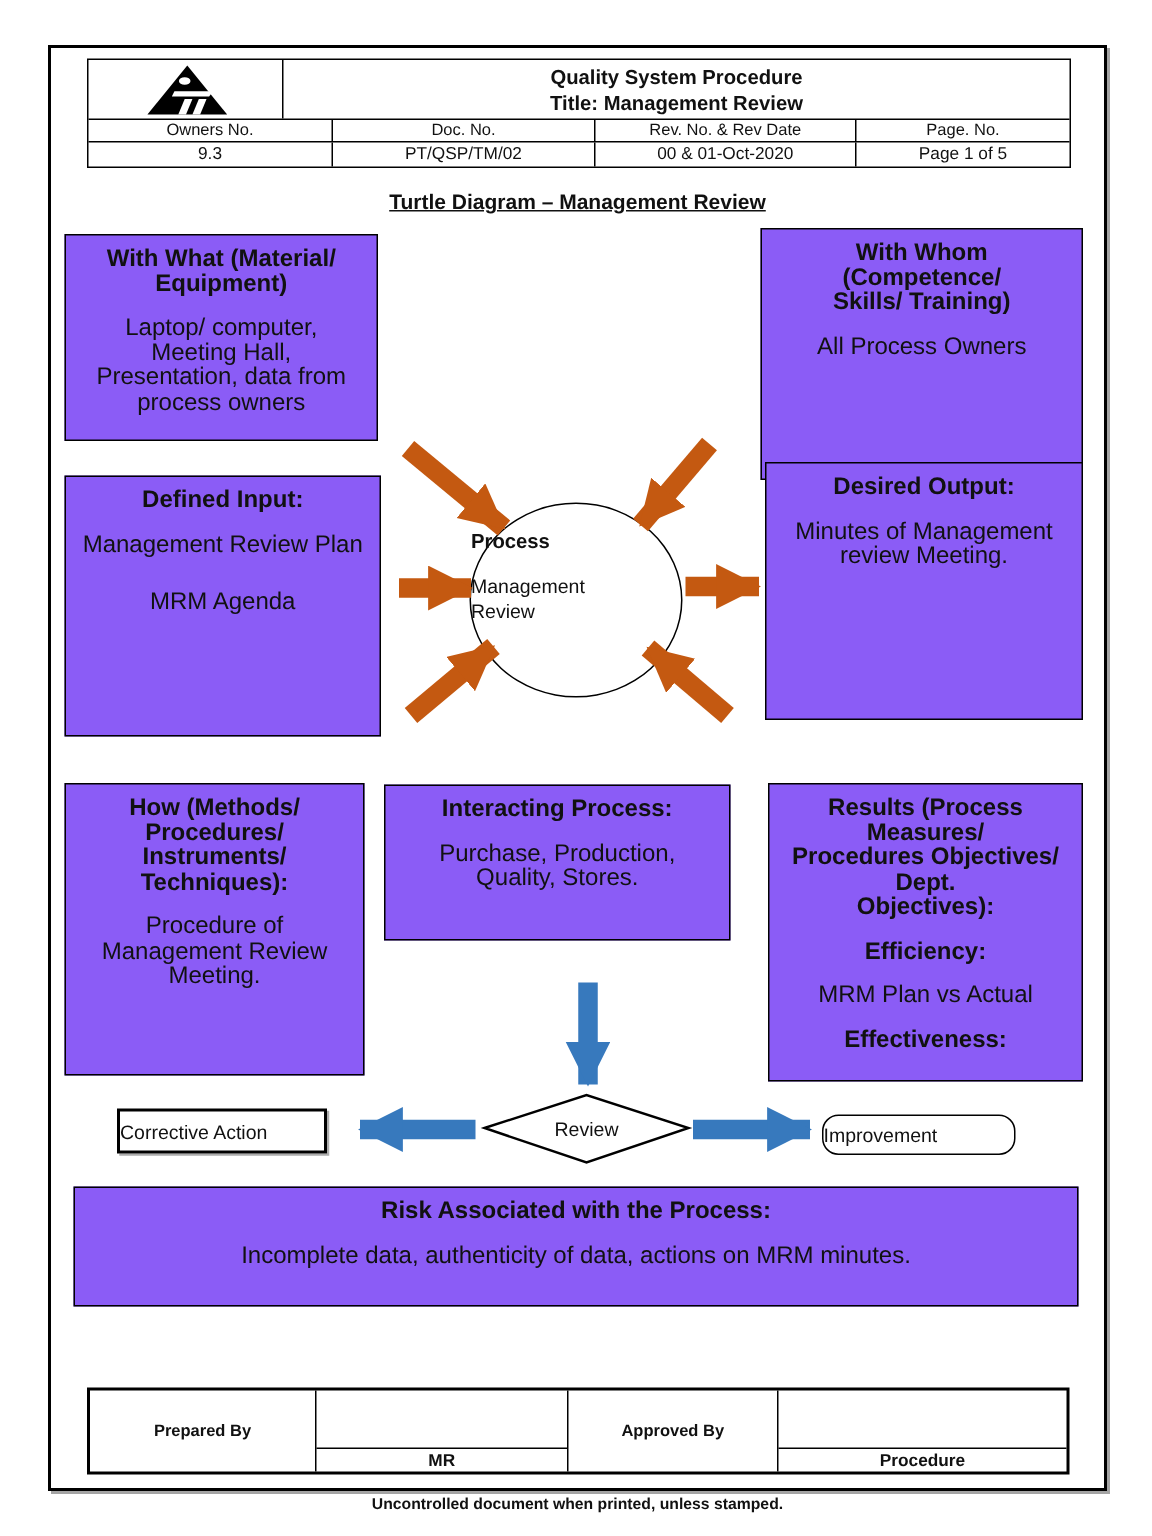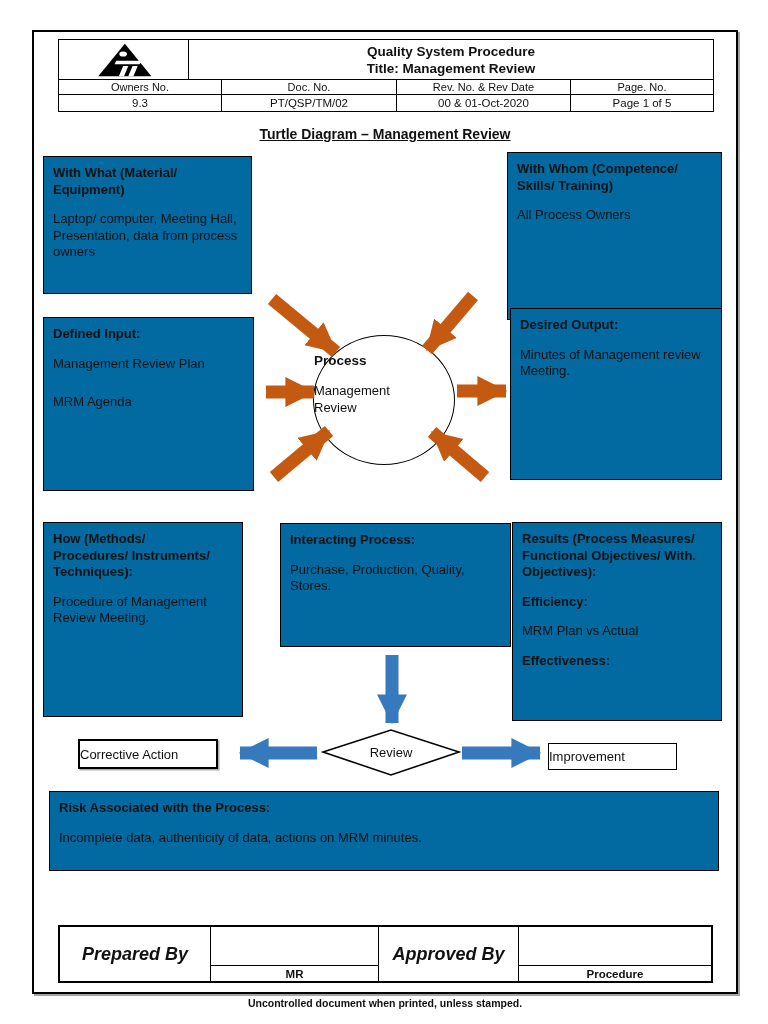--- a/index.html
+++ b/index.html
@@ -12,22 +12,22 @@
   .hrow{display:flex;box-sizing:border-box;}
   .hcell{box-sizing:border-box;display:flex;align-items:center;justify-content:center;
          text-align:center;}
   .htable{left:58px;top:39px;width:656px;border:1.8px solid #000;background:#fff;}
   .trow{border-top:1.8px solid #000;}
   .vline{border-left:1.8px solid #000;}
   .htitle{font-weight:700;font-size:13.5px;line-height:17px;}
   .hlabel{font-size:11px;line-height:13px;}
   .hval{font-size:11.5px;line-height:13px;}
   
-  .box{border:1.6px solid #000;background:#0369a1;padding:8px 9px;font-size:13px;
-       line-height:16.5px;}
+  .box{border:1.6px solid #000;background:#8b5cf6;padding:8px 9px;font-size:16px;
+       line-height:16.5px;text-align:center;}
   .h{font-weight:700;}
   .mt1{margin-top:13px;}
   .mt2{margin-top:22px;}
   .doc-title{left:32px;top:126px;width:706px;text-align:center;font-weight:700;
              font-size:14px;text-decoration:underline;}
   .circle{left:313px;top:335px;width:142px;height:130px;border:1.6px solid #000;
           border-radius:50%;background:#fff;display:flex;flex-direction:column;
           align-items:flex-start;text-align:center;padding-top:16px;font-size:13px;
           line-height:17px;}
   .circle .h{font-size:13.5px;}
@@ -35,21 +35,21 @@
            justify-content:flex-start;font-size:13px;}
   .corr{border-width:2px;box-shadow:1.5px 1.5px 0 rgba(90,90,90,.5);}
   .overlay{left:0;top:0;width:768px;height:1024px;pointer-events:none;}
   .ar-o{stroke:#C45911;stroke-width:13;}
   .ar-b{stroke:#3779BD;stroke-width:13;}
   .diamond-label{left:323px;top:730px;width:136px;height:45px;display:flex;
                  align-items:center;justify-content:center;font-size:13px;}
   
   .ftable{left:58px;top:925px;width:655px;height:58px;border:2px solid #000;background:#fff;}
   .fcell{position:absolute;box-sizing:border-box;top:0;height:100%;}
-  .fmain{display:flex;align-items:center;justify-content:center;font-weight:700;font-size:18px;font-style:italic;}
+  .fmain{display:flex;align-items:center;justify-content:center;font-weight:700;font-size:11px;}
   .fsub{position:absolute;left:0;right:0;bottom:0;height:15px;border-top:1.6px solid #000;
         display:flex;align-items:center;justify-content:center;font-weight:700;font-size:11.5px;}
   .caption{left:32px;top:997px;width:706px;text-align:center;font-weight:700;font-size:10.5px;}
 </style>
 </head>
 <body>
 
 <div class="canvas">
 
   <div class="abs frame"></div>
@@ -115,38 +115,38 @@
     <div>Review</div>
   </div>
 
   <div class="abs box" style="left:43px;top:522px;width:200px;height:195px;">
     <div class="h">How (Methods/</div>
     <div class="h">Procedures/ Instruments/</div>
     <div class="h">Techniques):</div>
     <div class="mt1">Procedure of Management Review Meeting.</div>
   </div>
 
-  <div class="abs box" style="left:280px;top:523px;width:231px;height:124px;">
+  <div class="abs box" style="left:256px;top:523px;width:231px;height:104px;">
     <div class="h">Interacting Process:</div>
     <div class="mt1">Purchase, Production, Quality, Stores.</div>
   </div>
 
   <div class="abs box" style="left:512px;top:522px;width:210px;height:199px;">
     <div class="h">Results (Process Measures/</div>
-    <div class="h">Functional Objectives/ With.</div>
+    <div class="h">Procedures Objectives/ Dept.</div>
     <div class="h">Objectives):</div>
     <div class="mt1 h">Efficiency:</div>
     <div class="mt1">MRM Plan vs Actual</div>
     <div class="mt1 h">Effectiveness:</div>
   </div>
 
   <div class="abs flowbox corr" style="left:78px;top:739px;width:140px;height:30px;">
     <span>Corrective Action</span>
   </div>
-  <div class="abs flowbox" style="left:548px;top:743px;width:129px;height:27px;">
+  <div class="abs flowbox" style="left:548px;top:743px;width:129px;height:27px;border-radius:11px;">
     <span>Improvement</span>
   </div>
 
   <div class="abs box" style="left:49px;top:791px;width:670px;height:80px;">
     <div class="h">Risk Associated with the Process:</div>
     <div class="mt1">Incomplete data, authenticity of data, actions on MRM minutes.</div>
   </div>
 
   <svg class="abs overlay" viewBox="0 0 768 1024">
     <defs>

